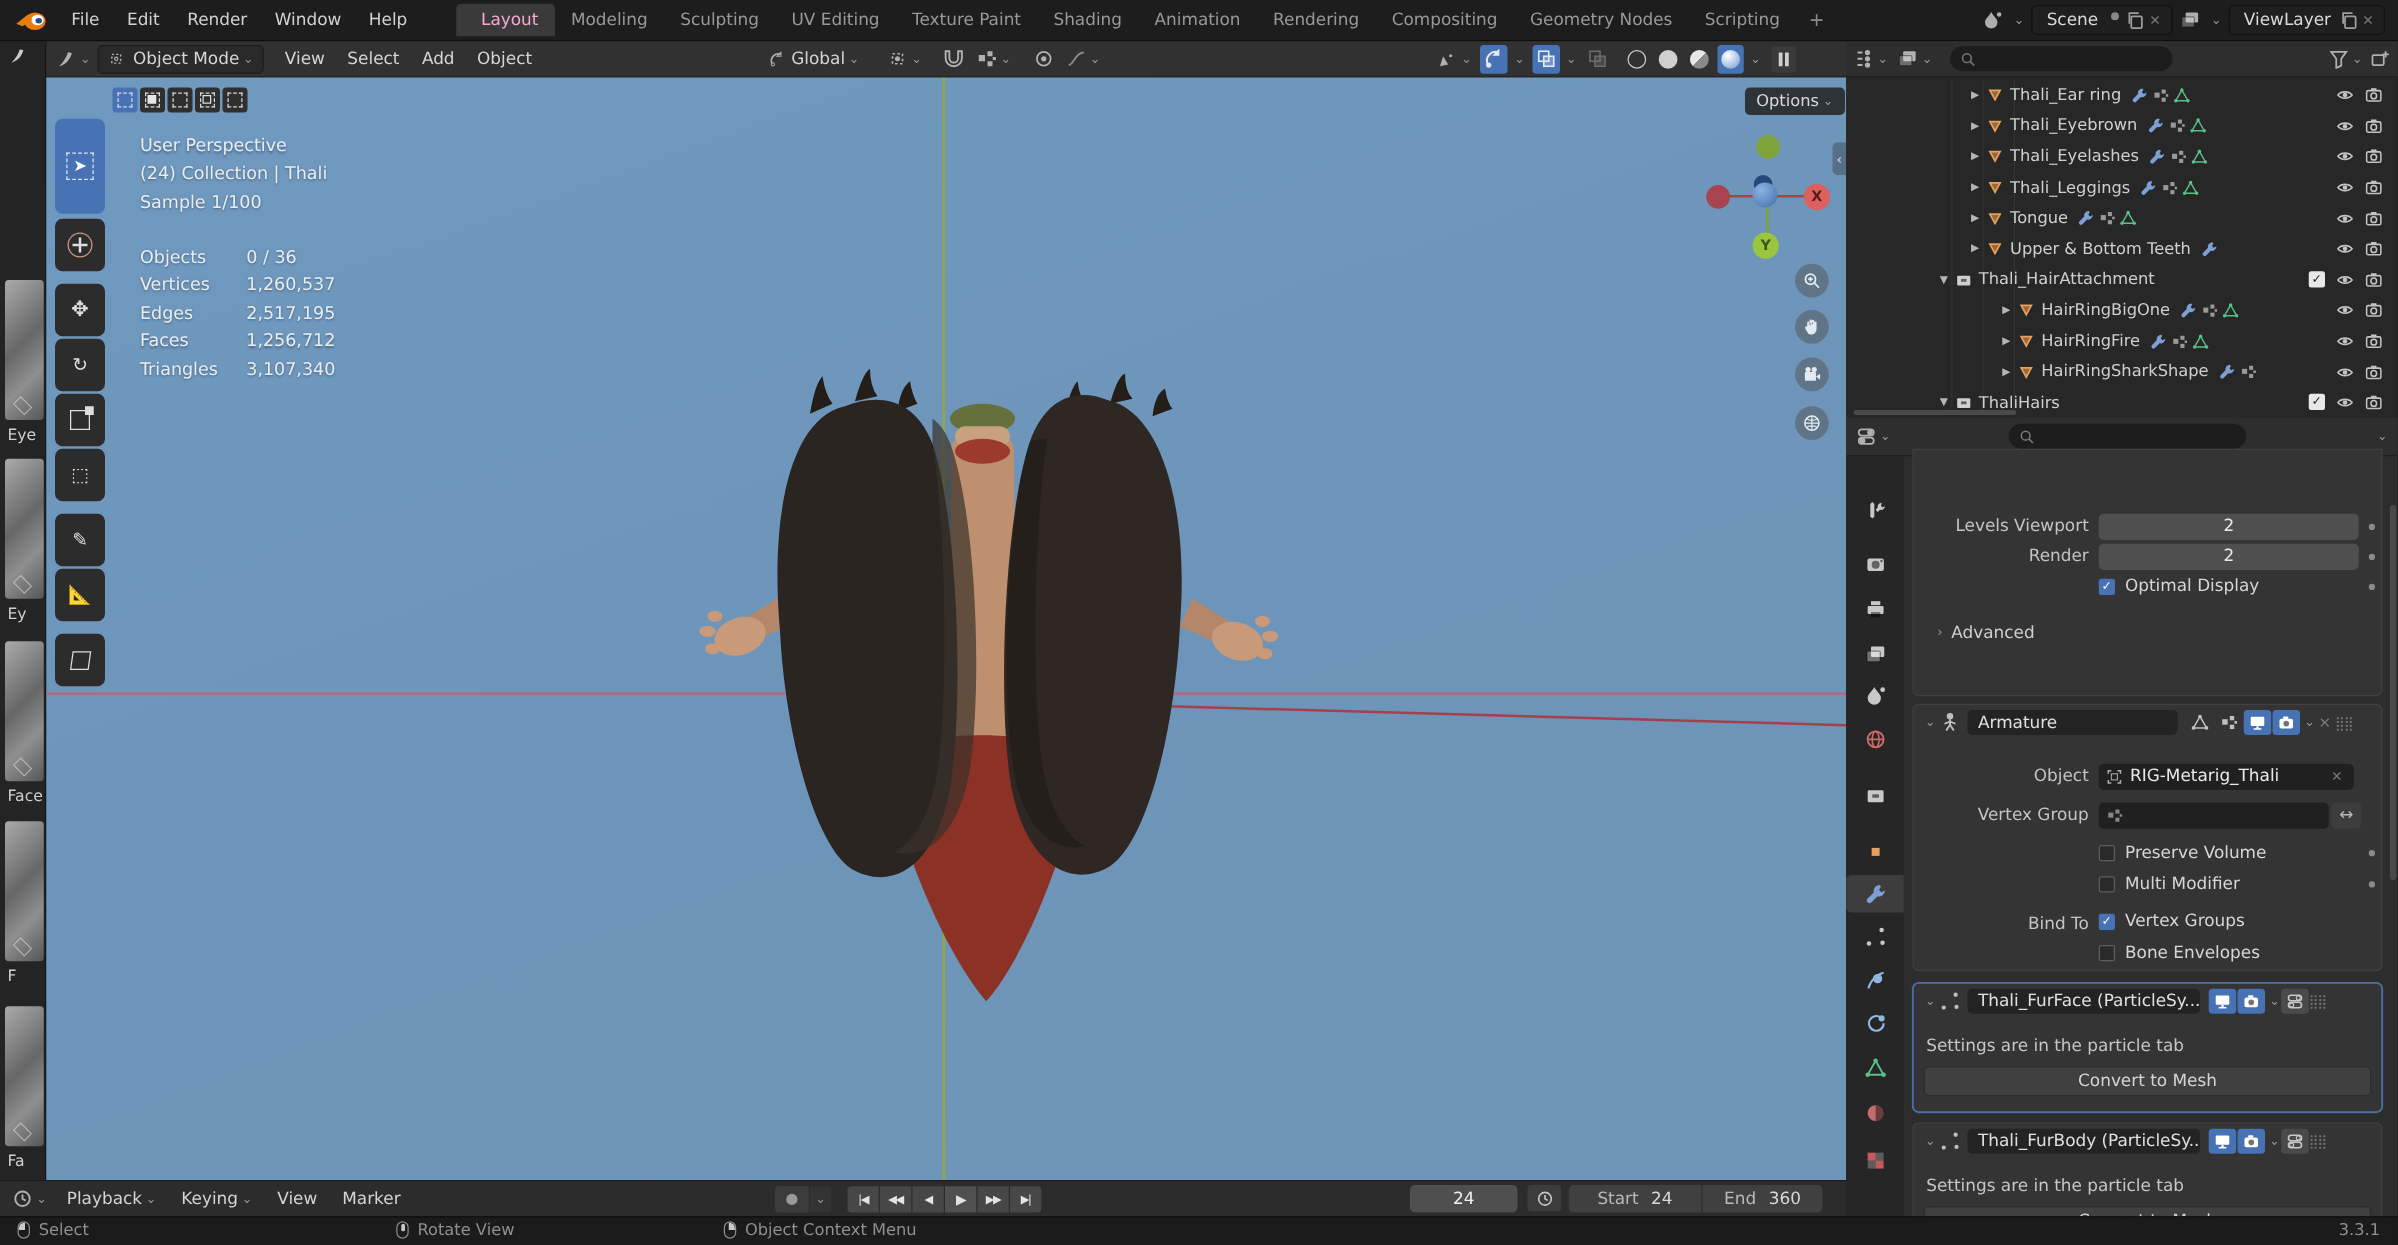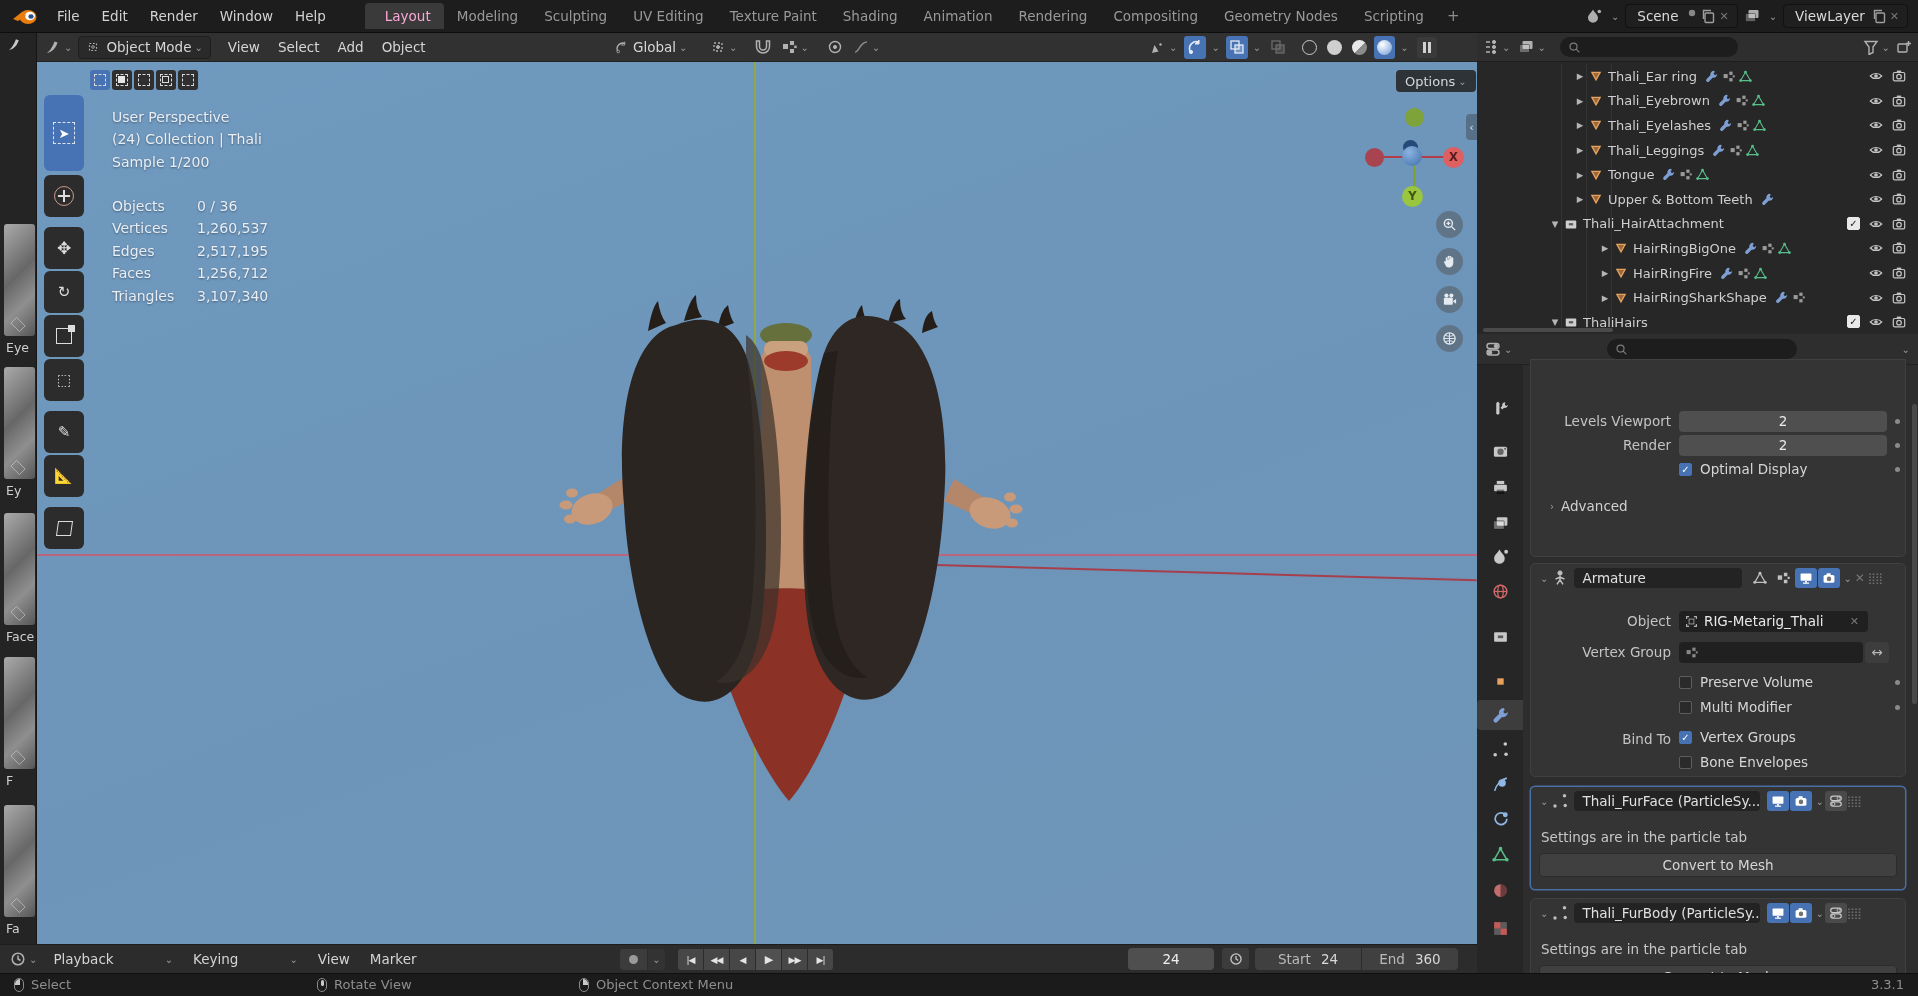--- a/index.html
+++ b/index.html
@@ -127,21 +127,21 @@
   .segbtn div { flex:1; display:flex; align-items:center; justify-content:center; color:#ddd; background:#3d3d3d; }
   .segbtn .on { background:#4772b3; color:#fff; }
   .convbtn { position:absolute; height:24px; background:#404040; border:1px solid #2c2c2c; border-radius:4px;
     color:#d5d5d5; display:flex; align-items:center; justify-content:center; }
   .dots { color:#6f6f6f; font-size:11px; letter-spacing:-1px; }
   #pscroll { position:absolute; right:1px; top:70px; width:5px; height:300px; border-radius:3px; background:#4a4a4a; }
 
   
   #timeline { position:absolute; left:0; top:944px; width:1477px; height:29px; background:#2c2c2c;
     border-top:1px solid #1c1c1c; display:flex; align-items:center; font-size:13.5px; color:#d4d4d4; }
-  .tmenu { padding:0 10px; display:flex; align-items:center;gap:48px; }
+  .tmenu { padding:0 10px; display:flex; align-items:center; }
   .tlbtn { height:21px; border-radius:3px; background:#3c3c3c; display:flex; align-items:center;
     justify-content:center; }
   #pbcluster { position:absolute; left:678px; top:4px; display:flex; gap:1px; }
   .pbb { width:25px; height:21px; background:#474747; color:#e4e4e4; font-size:9px;
     display:flex; align-items:center; justify-content:center; letter-spacing:-1px; }
   .pbb:first-child { border-radius:3px 0 0 3px; }
   .pbb:last-child { border-radius:0 3px 3px 0; }
   .pbb.play { background:#505050; font-size:11px; }
   #framefield { position:absolute; left:1128px; top:3px; width:86px; height:22px; background:#4f4f4f;
     border-radius:4px; color:#f0f0f0; text-align:center; line-height:22px; }
@@ -582,21 +582,21 @@
     <span class="sm"></span>
     <span class="sm">
         <span class="blob" style="background:#2f2f2f;border:1px solid #ddd"></span>
       </span>
     <span class="sm"></span>
   </div>
 
   <div id="vpinfo">
       <div>User Perspective</div>
       <div>(24) Collection | Thali</div>
-      <div>Sample 1/200</div>
+      <div>Sample 1/100</div>
     </div>
   <div id="vpstats">
       <div class="srow">
         <span class="sl">Objects</span>
         <span class="sv">0 / 36</span>
       </div>
       <div class="srow">
         <span class="sl">Vertices</span>
         <span class="sv">1,260,537</span>
       </div>
@@ -1240,21 +1240,21 @@
         <span class="tgl blue">
             <svg fill="#fff">
               <use href="#camsolid"></use>
             </svg>
           </span>
         <span class="dd">⌄</span>
         <span class="xdim" style="font-size:12px">✕</span>
         <span class="dots">⣿⣿</span>
       </div>
       <div class="plabel" style="left:0;top:49px;width:140px">Object</div>
-      <div class="pfield dark" style="left:148px;top:47px;width:189px">
+      <div class="pfield dark" style="left:148px;top:47px;width:204px">
         <svg class="miniic" style="width:13px;height:13px;margin-right:6px" fill="none" stroke="#c8c8c8">
             <use href="#objsq"></use>
           </svg>
         <span style="flex:1">RIG-Metarig_Thali</span>
         <span class="xdim">✕</span>
       </div>
       <div class="plabel" style="left:0;top:80px;width:140px">Vertex Group</div>
       <div class="pfield dark" style="left:148px;top:78px;width:184px">
         <svg class="miniic" style="width:13px;height:13px" fill="#9a9a9a">
             <use href="#vgroup"></use>

